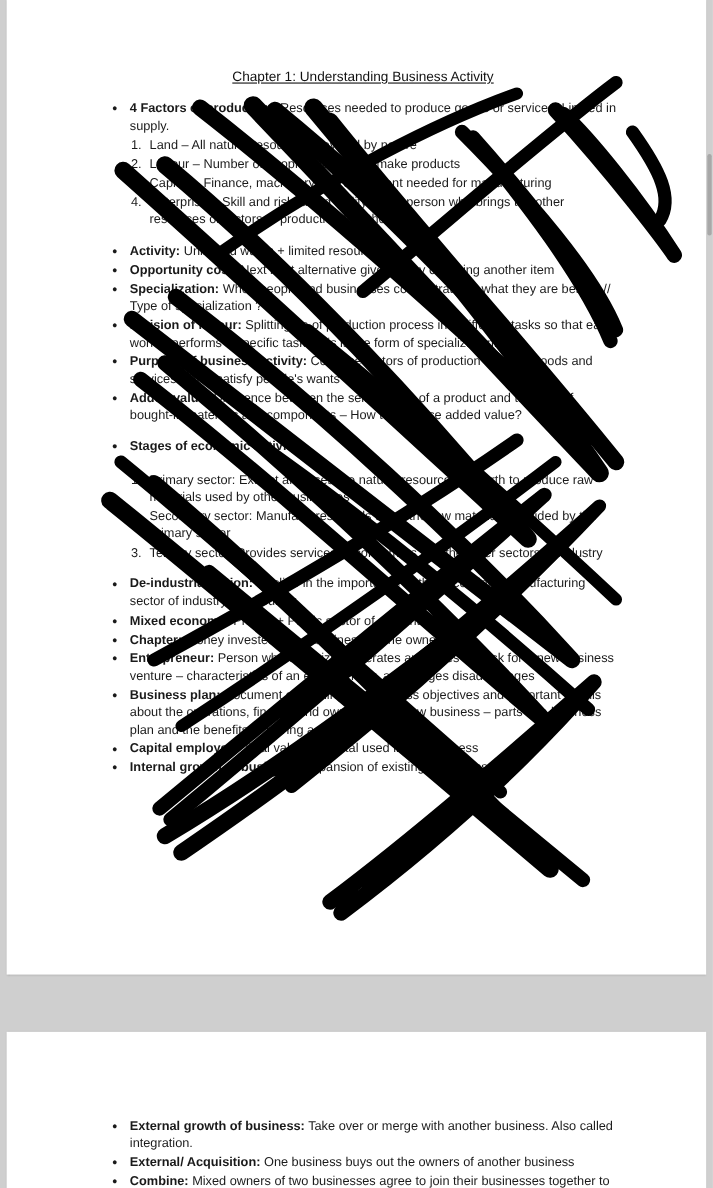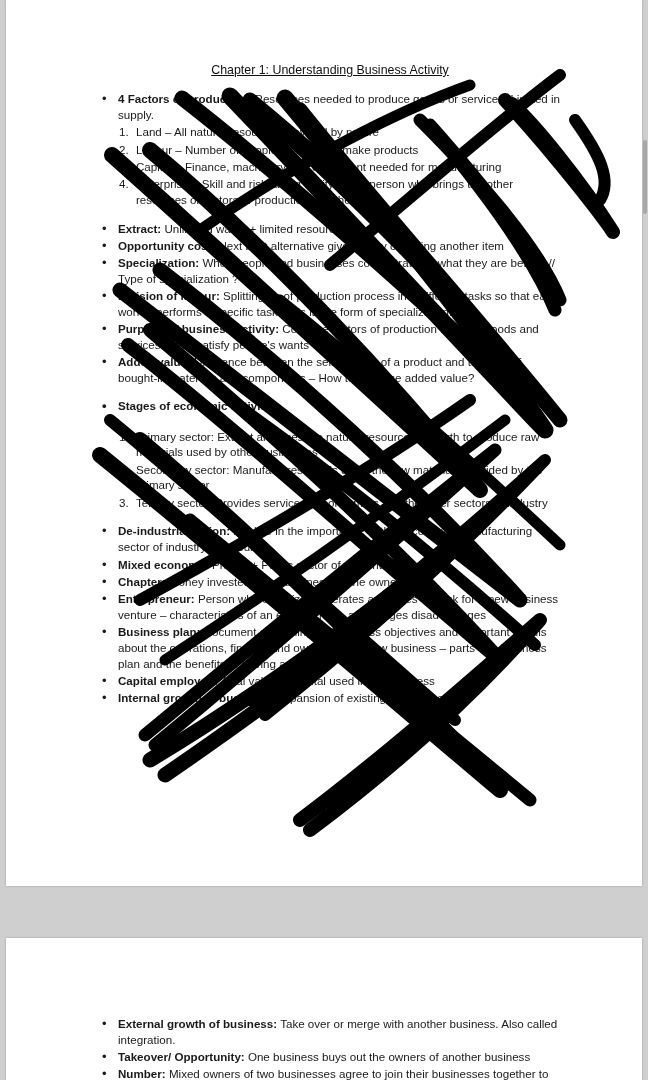--- a/index.html
+++ b/index.html
@@ -128,21 +128,21 @@
       <ol class="numbers">
         <li>Land – All natural resources provided by nature</li>
         <li>Labour – Number of people available to make products</li>
         <li>Capital – Finance, machinery and equipment needed for manufacturing</li>
         <li>Enterprise – Skill and risk taking ability of the person who brings the other resources or factors of production together</li>
       </ol>
 
       <div class="spacer"></div>
 
       <ul class="bullets">
-        <li><span class="term">Extract:</span><span> Unlimited wants + limited resources</span></li>
+        <li><span class="term">Activity:</span><span> Unlimited wants + limited resources</span></li>
         <li><span class="term">Opportunity cost:</span><span> Next best alternative given up by choosing another item</span></li>
         <li><span class="term">Specialization:</span><span> When people and businesses concentrate on what they are best at // Type of specialization ?</span></li>
         <li><span class="term">Division of labour:</span><span> Splitting up of production process into different tasks so that each worker performs a specific task. This is the form of specialization.</span></li>
         <li><span class="term">Purpose of business activity:</span><span> Combine factors of production to make goods and services which satisfy people's wants</span></li>
         <li><span class="term">Added value:</span><span> Difference between the selling price of a product and the cost of bought-in materials and components – How to increase added value?</span></li>
       </ul>
 
       <div class="spacer"></div>
 
       <ul class="bullets">
@@ -168,22 +168,22 @@
         <li><span class="term">Capital employed:</span><span> Total value of capital used in the business</span></li>
         <li><span class="term">Internal growth of business:</span><span> Expansion of existing operations</span></li>
       </ul>
     </div>
   </div>
 
   <div class="page" id="page-2">
     <div class="doc-body">
       <ul class="bullets">
         <li><span class="term">External growth of business:</span><span> Take over or merge with another business. Also called integration.</span></li>
-        <li><span class="term">Takeover/ Opportunity:</span><span> One business buys out the owners of another business</span></li>
-        <li><span class="term">Number:</span><span> Mixed owners of two businesses agree to join their businesses together to make one business</span></li>
+        <li><span class="term">External/ Acquisition:</span><span> One business buys out the owners of another business</span></li>
+        <li><span class="term">Combine:</span><span> Mixed owners of two businesses agree to join their businesses together to make one business</span></li>
       </ul>
     </div>
   </div>
 
   <svg class="scribble-layer" viewBox="0 0 648 1080" preserveAspectRatio="none" xmlns="http://www.w3.org/2000/svg">
     <g fill="none" stroke="#000000" stroke-linecap="round" stroke-linejoin="round">
 
       <path d="M182 98 C 300 190, 420 300, 530 400 C 470 300, 360 190, 250 100 C 360 200, 470 310, 560 420 C 480 320, 380 210, 300 110" stroke-width="15"></path>
       <path d="M230 96 C 330 200, 440 320, 545 430 C 470 320, 370 200, 285 98" stroke-width="17"></path>
       <path d="M420 120 C 480 180, 540 250, 560 300 C 530 240, 470 170, 430 125 C 475 180, 530 250, 555 310" stroke-width="13"></path>

